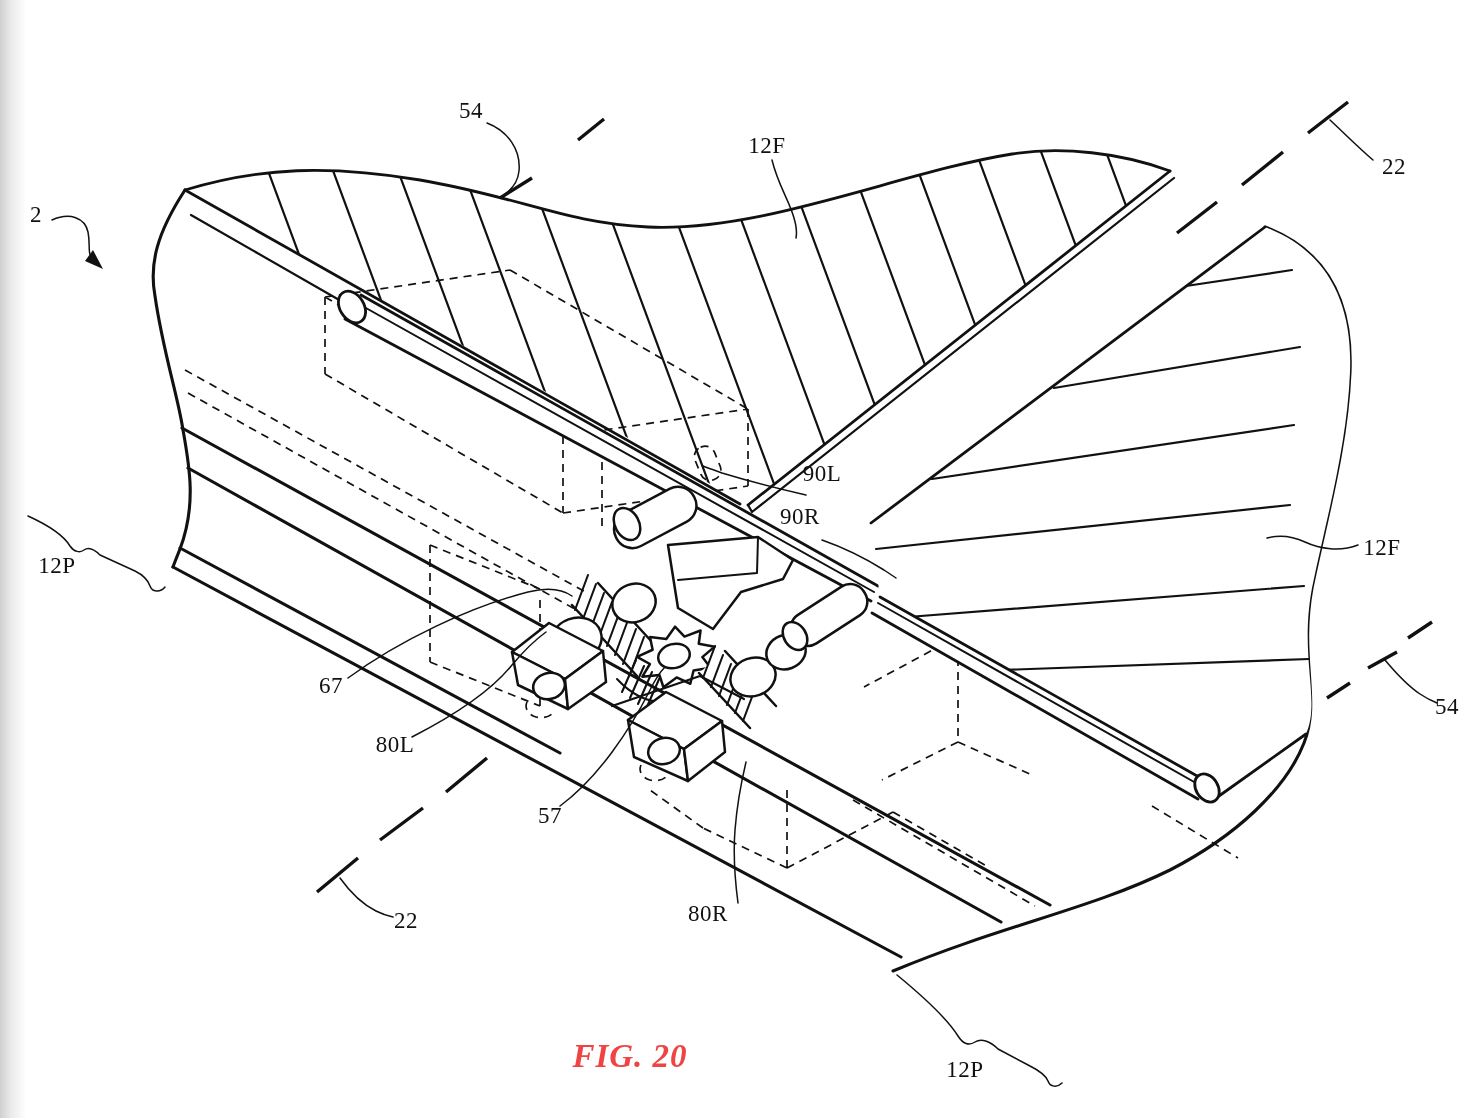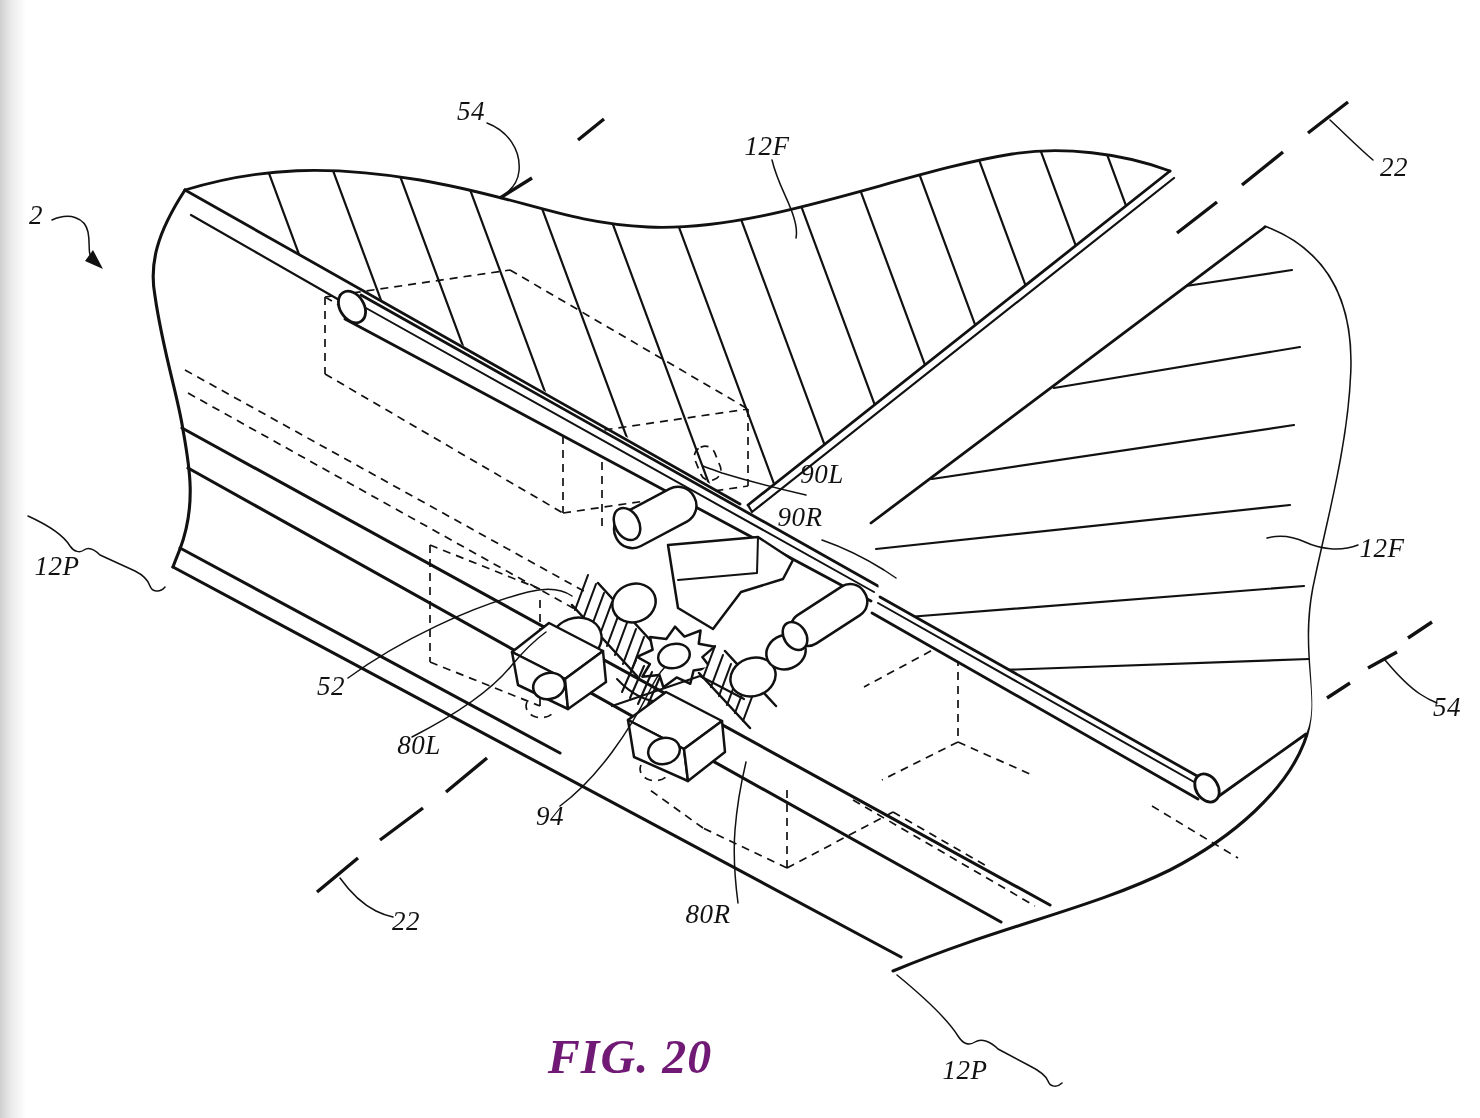--- a/index.html
+++ b/index.html
@@ -2,23 +2,23 @@
 <html><head>
 <meta charset="utf-8">
 <style>
   html,body{margin:0;padding:0;background:#ffffff;}
   #stage{position:relative;width:1480px;height:1118px;background:#ffffff;overflow:hidden;
          font-family:"Liberation Serif", serif;}
   #drawing{position:absolute;left:0;top:0;}
   .edge-shade{position:absolute;left:0;top:0;width:26px;height:1118px;
       background:linear-gradient(to right,#cfcfcf 0%,#e9e9e9 40%,#ffffff 100%);}
   .ref-label{position:absolute;transform:translate(-50%,-50%);
-      font-size:27px;color:#111;white-space:nowrap;letter-spacing:.5px;font-style:italic;}
+      font-size:23px;color:#111;white-space:nowrap;letter-spacing:.5px;}
   .fig-caption{position:absolute;transform:translate(-50%,-50%);
-      font-size:48px;font-weight:bold;font-style:italic;color:#701a75;letter-spacing:1px;}
+      font-size:33px;font-weight:bold;font-style:italic;color:#ef4444;letter-spacing:1px;}
 </style>
 </head>
 <body>
 
 <div id="stage">
 
   <svg id="drawing" width="1480" height="1118" viewBox="0 0 1480 1118" fill="none" stroke="#111111" stroke-width="2.8" stroke-linecap="round" stroke-linejoin="round">
 
     <defs>
       <clipPath id="clipLeftPanel">
@@ -196,22 +196,22 @@
   <div class="edge-shade"></div>
 
   <div class="ref-label" style="left:36px;top:215px">2</div>
   <div class="ref-label" style="left:471px;top:111px">54</div>
   <div class="ref-label" style="left:767px;top:146px">12F</div>
   <div class="ref-label" style="left:1394px;top:167px">22</div>
   <div class="ref-label" style="left:57px;top:566px">12P</div>
   <div class="ref-label" style="left:822px;top:474px">90L</div>
   <div class="ref-label" style="left:800px;top:517px">90R</div>
   <div class="ref-label" style="left:1382px;top:548px">12F</div>
-  <div class="ref-label" style="left:331px;top:686px">52</div>
-  <div class="ref-label" style="left:419px;top:745px">80L</div>
-  <div class="ref-label" style="left:550px;top:816px">94</div>
+  <div class="ref-label" style="left:331px;top:686px">67</div>
+  <div class="ref-label" style="left:395px;top:745px">80L</div>
+  <div class="ref-label" style="left:550px;top:816px">57</div>
   <div class="ref-label" style="left:1447px;top:707px">54</div>
   <div class="ref-label" style="left:406px;top:921px">22</div>
   <div class="ref-label" style="left:708px;top:914px">80R</div>
   <div class="ref-label" style="left:965px;top:1070px">12P</div>
 
   <div class="fig-caption" style="left:630px;top:1056px">FIG. 20</div>
 </div>
 
 </body></html>

